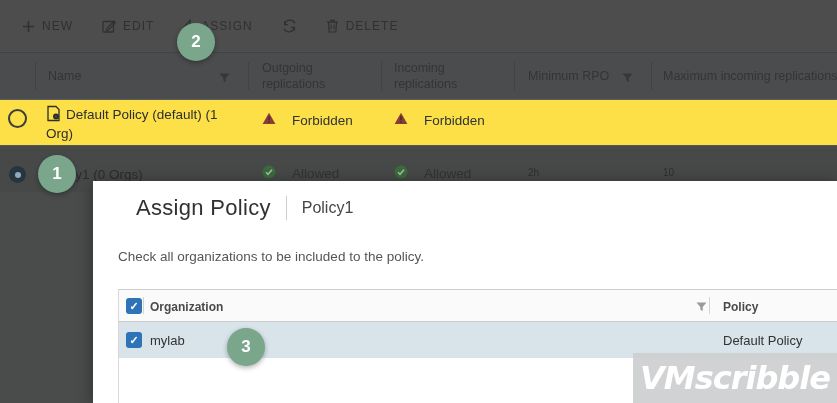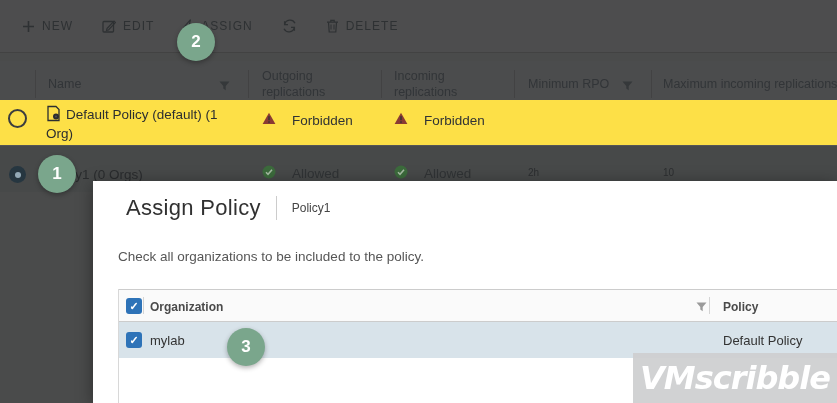--- a/index.html
+++ b/index.html
@@ -7,21 +7,21 @@
   .screen { position:relative; width:837px; height:403px; overflow:hidden; background:#4A4B4B; }
 
   
   .toolbar { position:absolute; left:0; top:0; right:0; height:53px; background:#4D4D4E;
              border-bottom:1px solid #424242; display:flex; align-items:center; padding-left:22px; }
   .tb-btn { display:flex; align-items:center; gap:7px; margin-right:29px; color:#2E3133;
             font-size:12px; letter-spacing:1px; white-space:nowrap; cursor:default; }
   .tb-btn svg { display:block; }
 
   .grid-header { position:absolute; top:53px; left:0; right:0; height:47px; background:#4B4C4D;
-                 border-bottom:1px solid #5D5D5D; color:#323538; font-size:12.5px;margin-top:8px; }
+                 border-bottom:1px solid #5D5D5D; color:#323538; font-size:12.5px; }
   .gh-cell { position:absolute; top:0; height:100%; display:flex; align-items:center; }
   .gh-wrap { line-height:16px; }
   .v-sep { position:absolute; top:9px; bottom:9px; width:1px; background:#424243; }
   .funnel { position:absolute; top:19px; color:#35383a; }
 
   .grow { position:absolute; left:0; right:0; }
   .row1 { top:100px; height:45px; background:#fde047; }
   .row2 { top:145px; height:47px; background:#474949; border-top:1px solid #545555; }
 
   .radio-off { position:absolute; left:8px; top:9px; width:19px; height:19px; border-radius:50%;
@@ -42,24 +42,24 @@
   .badge { position:absolute; width:38px; height:38px; border-radius:50%; background:#7AA68C;
            color:#fff; display:flex; align-items:center; justify-content:center;
            font-size:17px; font-weight:bold; box-shadow:0 2px 5px rgba(0,0,0,0.3); z-index:40; }
   .badge1 { left:38px; top:155px; }
   .badge2 { left:177px; top:23px; }
   .badge3 { left:227px; top:328px; }
 
   
   .modal { position:absolute; left:93px; top:181px; right:0; bottom:0; background:#fff;
            box-shadow:0 3px 16px rgba(0,0,0,0.4); z-index:20; }
-  .modal-header { position:absolute; left:33px; top:11px; height:32px; display:flex; align-items:center; gap:15px; }
+  .modal-header { position:absolute; left:43px; top:11px; height:32px; display:flex; align-items:center; gap:15px; }
   .modal-title { font-size:22px; font-weight:300; color:#313131; letter-spacing:0.3px; }
   .title-sep { width:1px; height:24px; background:#CCCCCC; }
-  .modal-context { font-size:12px; color:#454545; }
+  .modal-context { font-size:16px; color:#454545; }
   .modal-desc { position:absolute; left:25px; top:68px; font-size:13.5px; color:#565656; }
 
   .mtable { position:absolute; left:25px; top:108px; right:0; bottom:0; border-left:1px solid #D8D8D8; }
   .mth { position:relative; height:33px; background:#FAFAFA; border-top:1px solid #CCCCCC;
          border-bottom:1px solid #CCCCCC; font-size:12px; color:#4A4A4A; font-weight:bold; }
   .mrow { position:relative; height:36px; background:#D8E3EA; font-size:13px; color:#333; }
   .chk { position:absolute; width:16px; height:16px; background:#2E73B8; border-radius:3px;
          color:#fff; font-size:11px; font-weight:bold; display:flex; align-items:center;
          justify-content:center; line-height:1; }
   .m-sep { position:absolute; top:7px; bottom:7px; width:1px; background:#D4D4D4; }

